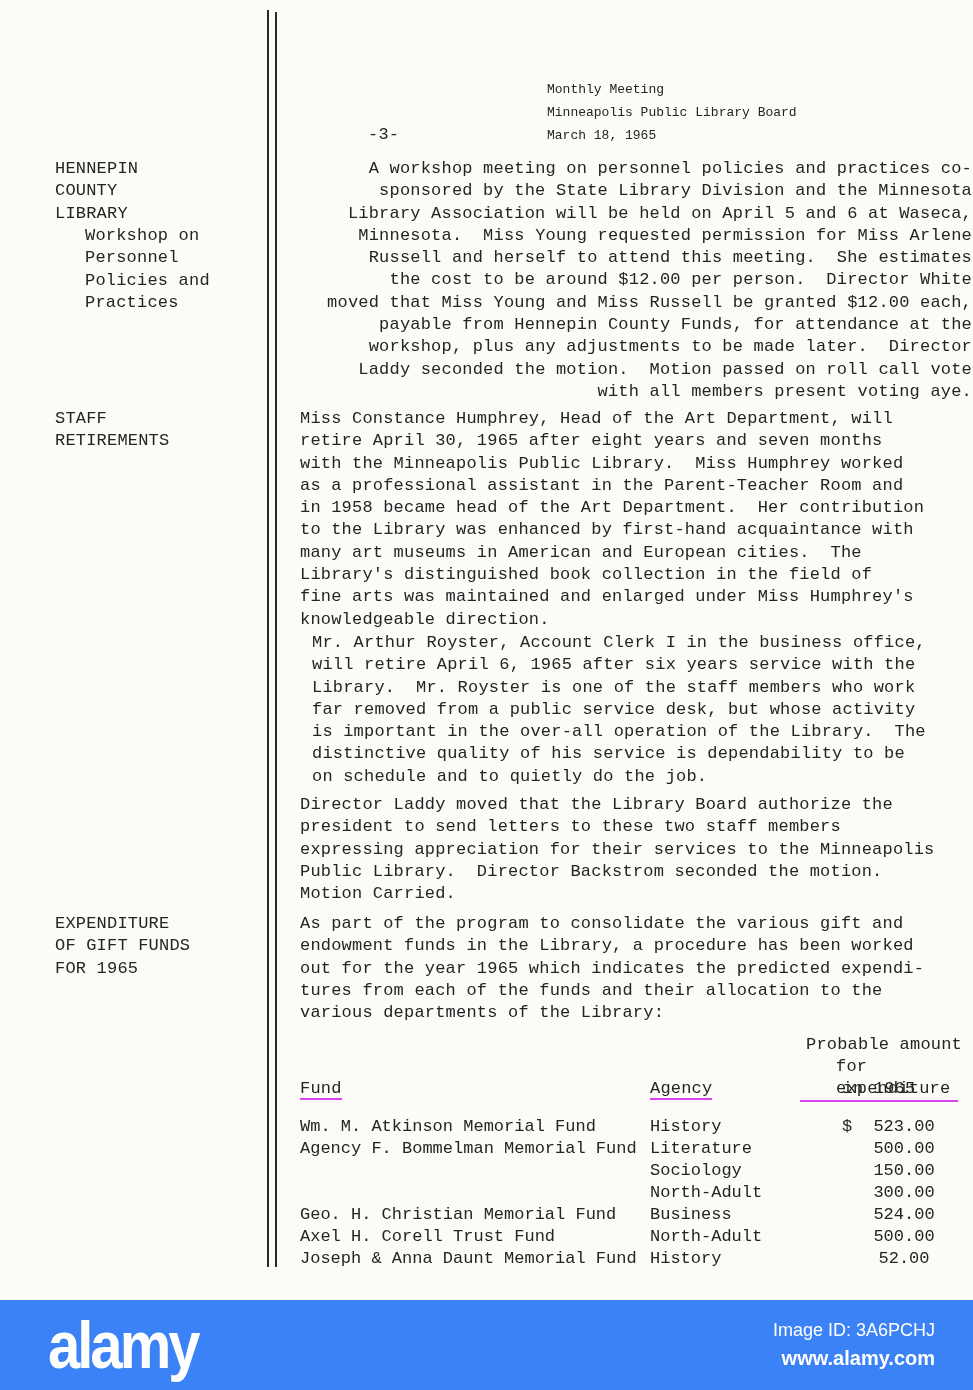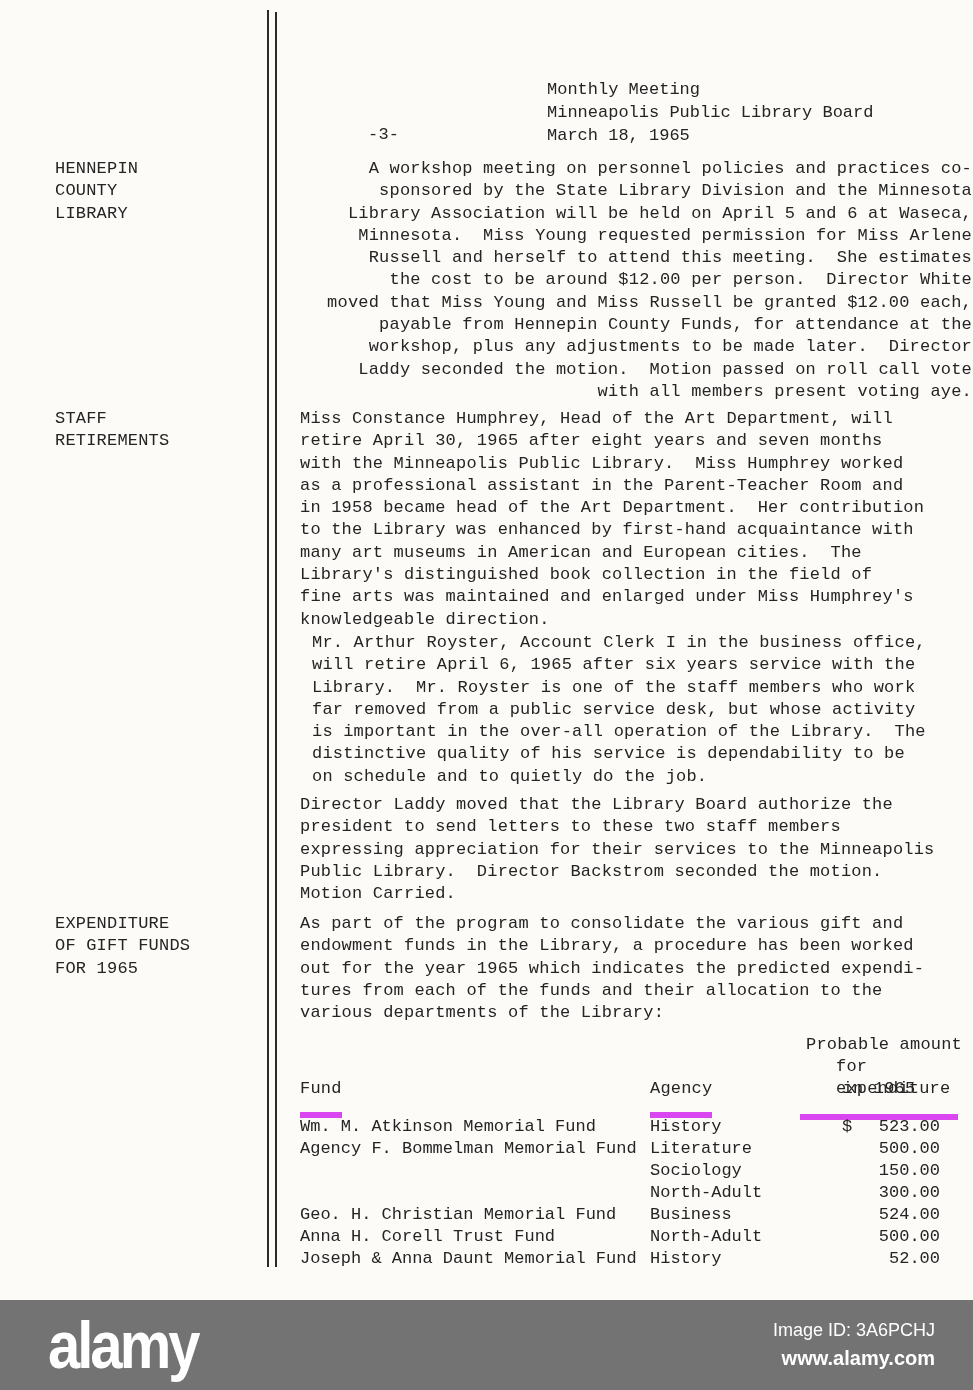--- a/index.html
+++ b/index.html
@@ -5,31 +5,31 @@
   html, body { margin:0; padding:0; background:#d8d8d8; }
   .page {
     position:relative; width:973px; height:1390px;
     background:#fcfbf8; overflow:hidden;
     font-family:"Liberation Mono", "DejaVu Sans Mono", monospace;
     color:#242424;
   }
   .abs { position:absolute; }
   .mono { white-space:pre-wrap; font-size:17px; line-height:22.3px; letter-spacing:0.2px; }
   .binding-line { position:absolute; width:2px; background:#2a2a2a; }
-  .hd { font-size:17px; line-height:23px; white-space:pre-wrap; }
-  .underlined { border-bottom:6px solid #d946ef; padding-bottom:14px; }
+  .hd { font-size:13px; line-height:23px; white-space:pre-wrap; }
+  .underlined { border-bottom:2px solid #d946ef; padding-bottom:0; }
   .tbl-row { display:flex; font-size:17px; line-height:22px; }
   .cell-fund   { width:350px; }
   .cell-agency { width:192px; }
   .cell-dollar { width:26px; }
-  .cell-amount { width:72px; text-align:right; }
+  .cell-amount { width:72px; text-align:center; }
   .amount-head { text-align:center; display:block; width:158px; }
   .watermark-bar {
     position:absolute; left:0; top:1300px; width:973px; height:90px;
-    background:#737373; color:#fff;
+    background:#3b82f6; color:#fff;
     font-family:"Liberation Sans", sans-serif;
     display:flex; align-items:center; justify-content:space-between;
     box-sizing:border-box; padding:0 38px 0 48px;
   }
   .alamy-logo {
     font-size:58px; font-weight:bold; letter-spacing:-3px;
     transform:scaleY(1.15); line-height:1;
   }
   .wm-right { text-align:right; }
   .wm-id  { font-size:18px; font-weight:300; margin-bottom:6px; }
@@ -46,20 +46,24 @@
   <div class="abs mono" style="left:368px; top:124px;">-3-</div>
   <div class="abs" style="left:547px; top:78px;">
     <div class="hd">Monthly Meeting</div>
     <div class="hd">Minneapolis Public Library Board</div>
     <div class="hd">March 18, 1965</div>
   </div>
 
   <div class="abs mono" style="left:55px; top:158px;">HENNEPIN
 COUNTY
 LIBRARY</div>
+  <div class="abs mono" style="left:85px; top:225px;">Workshop on
+Personnel
+Policies and
+Practices</div>
   <div class="abs mono" style="left:300px; top:158px; width:672px;text-align:right;">A workshop meeting on personnel policies and practices co-
 sponsored by the State Library Division and the Minnesota
 Library Association will be held on April 5 and 6 at Waseca,
 Minnesota.  Miss Young requested permission for Miss Arlene
 Russell and herself to attend this meeting.  She estimates
 the cost to be around $12.00 per person.  Director White
 moved that Miss Young and Miss Russell be granted $12.00 each,
 payable from Hennepin County Funds, for attendance at the
 workshop, plus any adjustments to be made later.  Director
 Laddy seconded the motion.  Motion passed on roll call vote
@@ -131,21 +135,21 @@
         <span class="cell-dollar"></span>
         <span class="cell-amount">300.00</span>
       </div>
       <div class="tbl-row">
         <span class="cell-fund">Geo. H. Christian Memorial Fund</span>
         <span class="cell-agency">Business</span>
         <span class="cell-dollar"></span>
         <span class="cell-amount">524.00</span>
       </div>
       <div class="tbl-row">
-        <span class="cell-fund">Anna H. Corell Trust Fund</span>
+        <span class="cell-fund">Axel H. Corell Trust Fund</span>
         <span class="cell-agency">North-Adult</span>
         <span class="cell-dollar"></span>
         <span class="cell-amount">500.00</span>
       </div>
       <div class="tbl-row">
         <span class="cell-fund">Joseph &amp; Anna Daunt Memorial Fund</span>
         <span class="cell-agency">History</span>
         <span class="cell-dollar"></span>
         <span class="cell-amount">52.00</span>
       </div>

